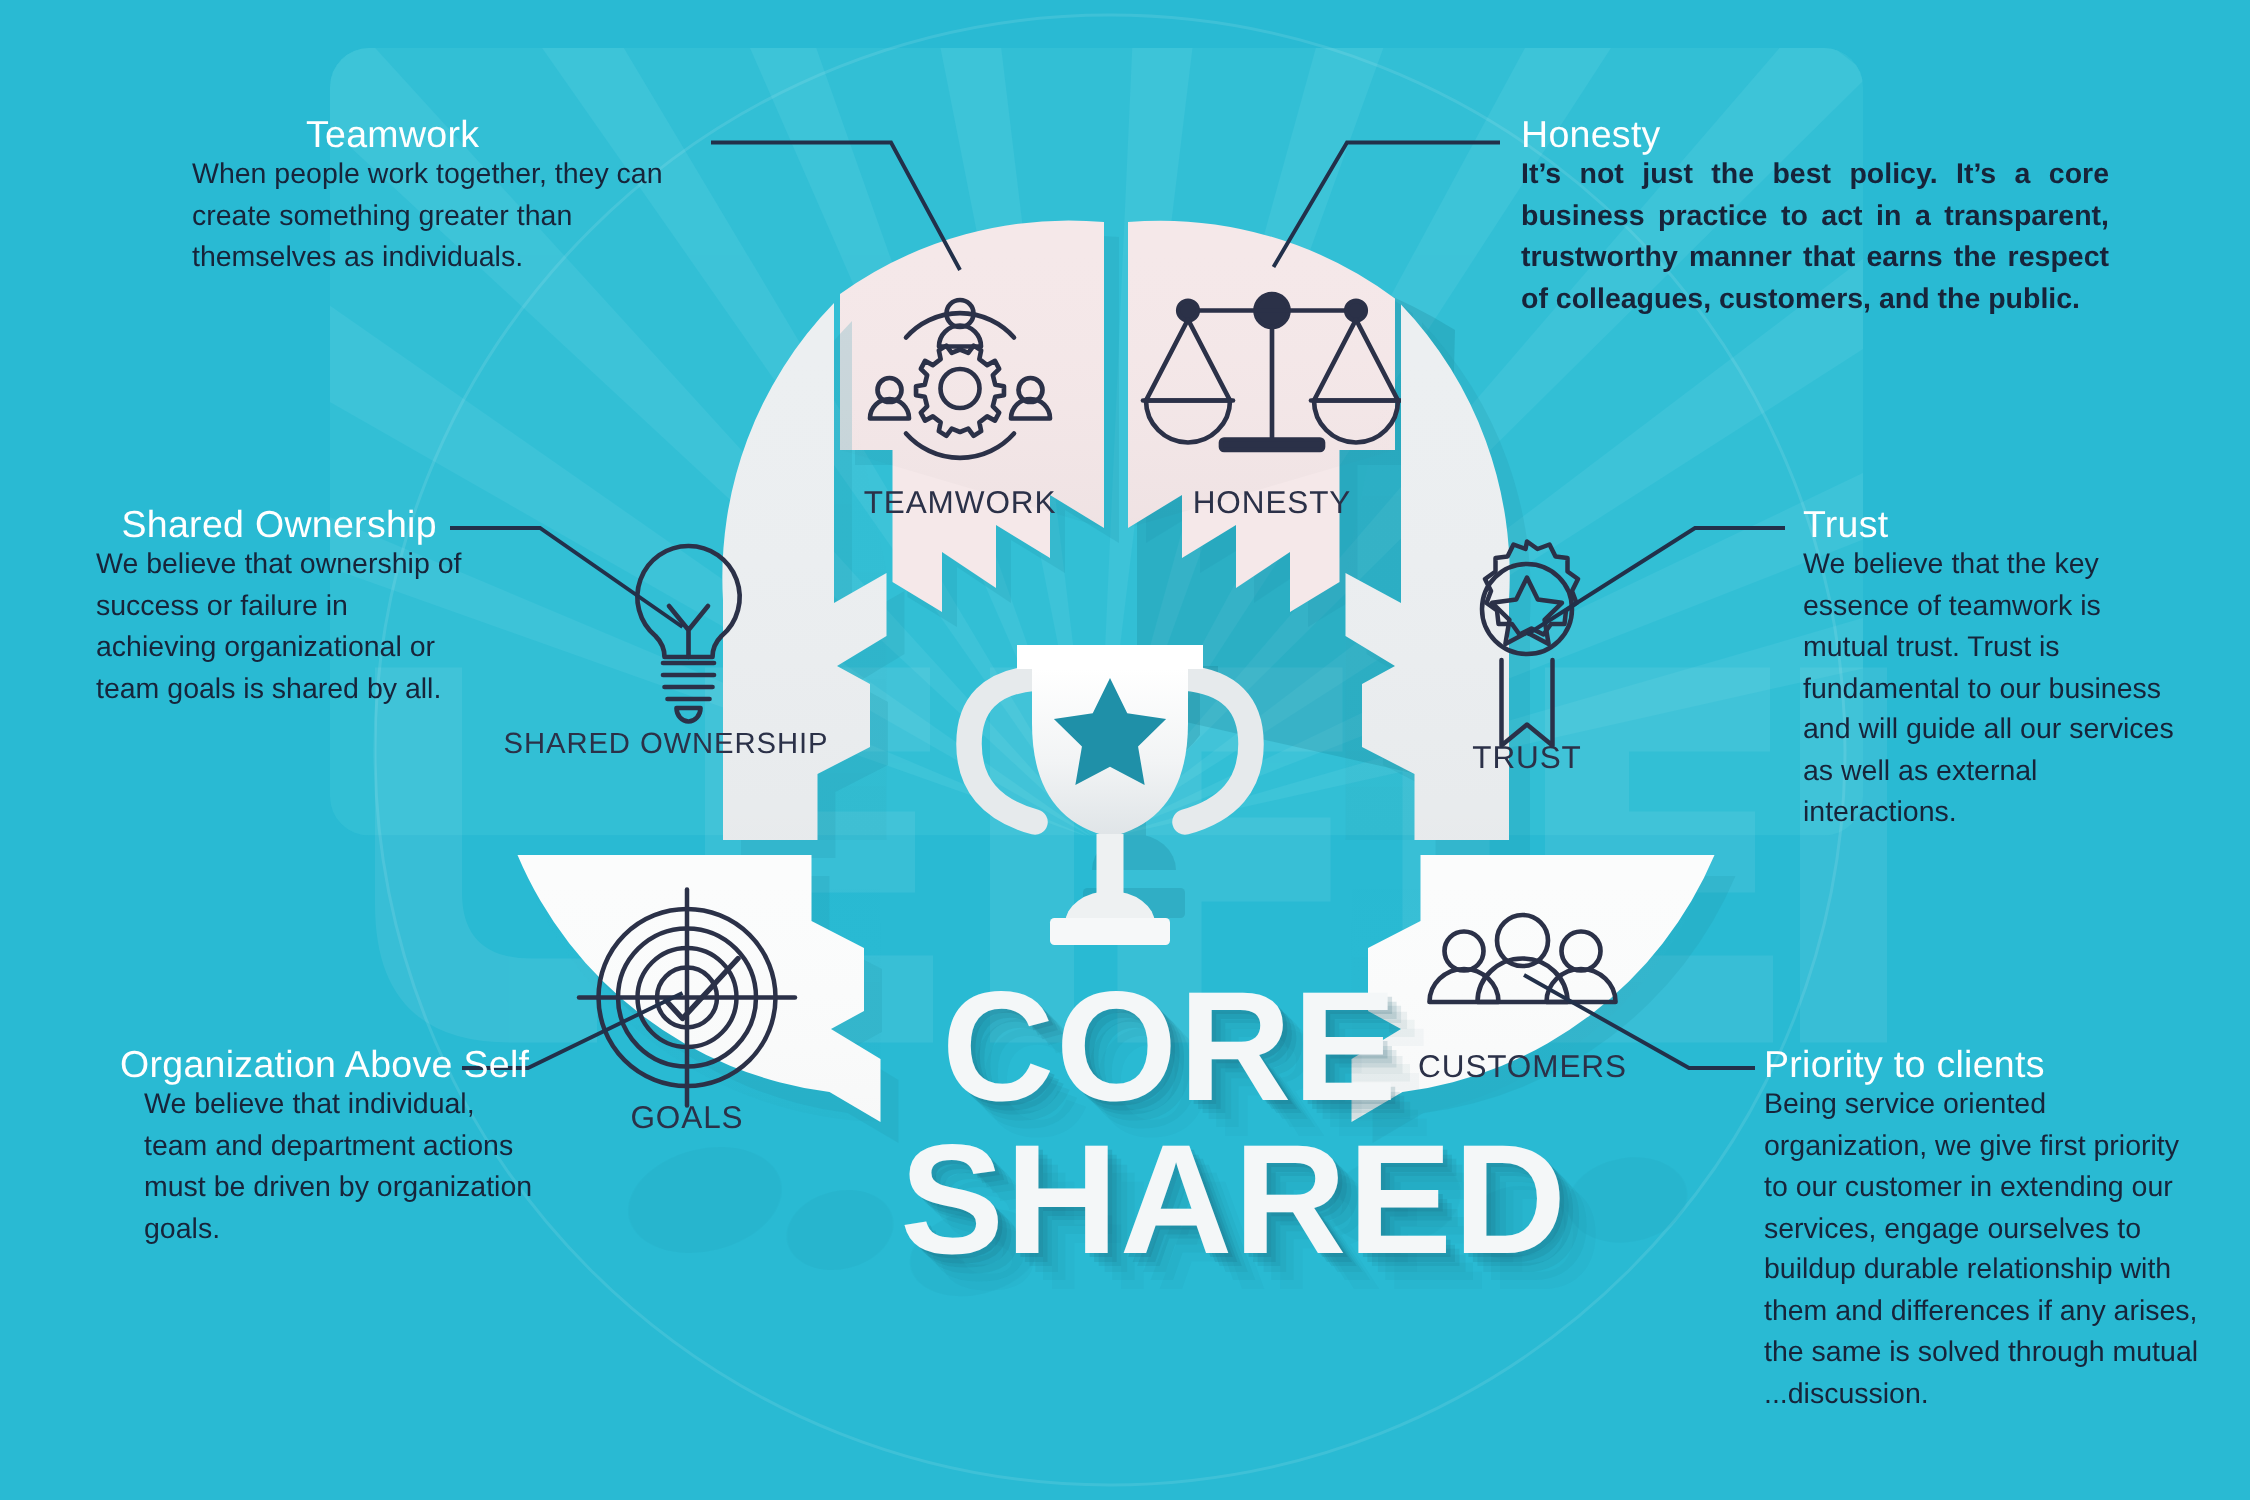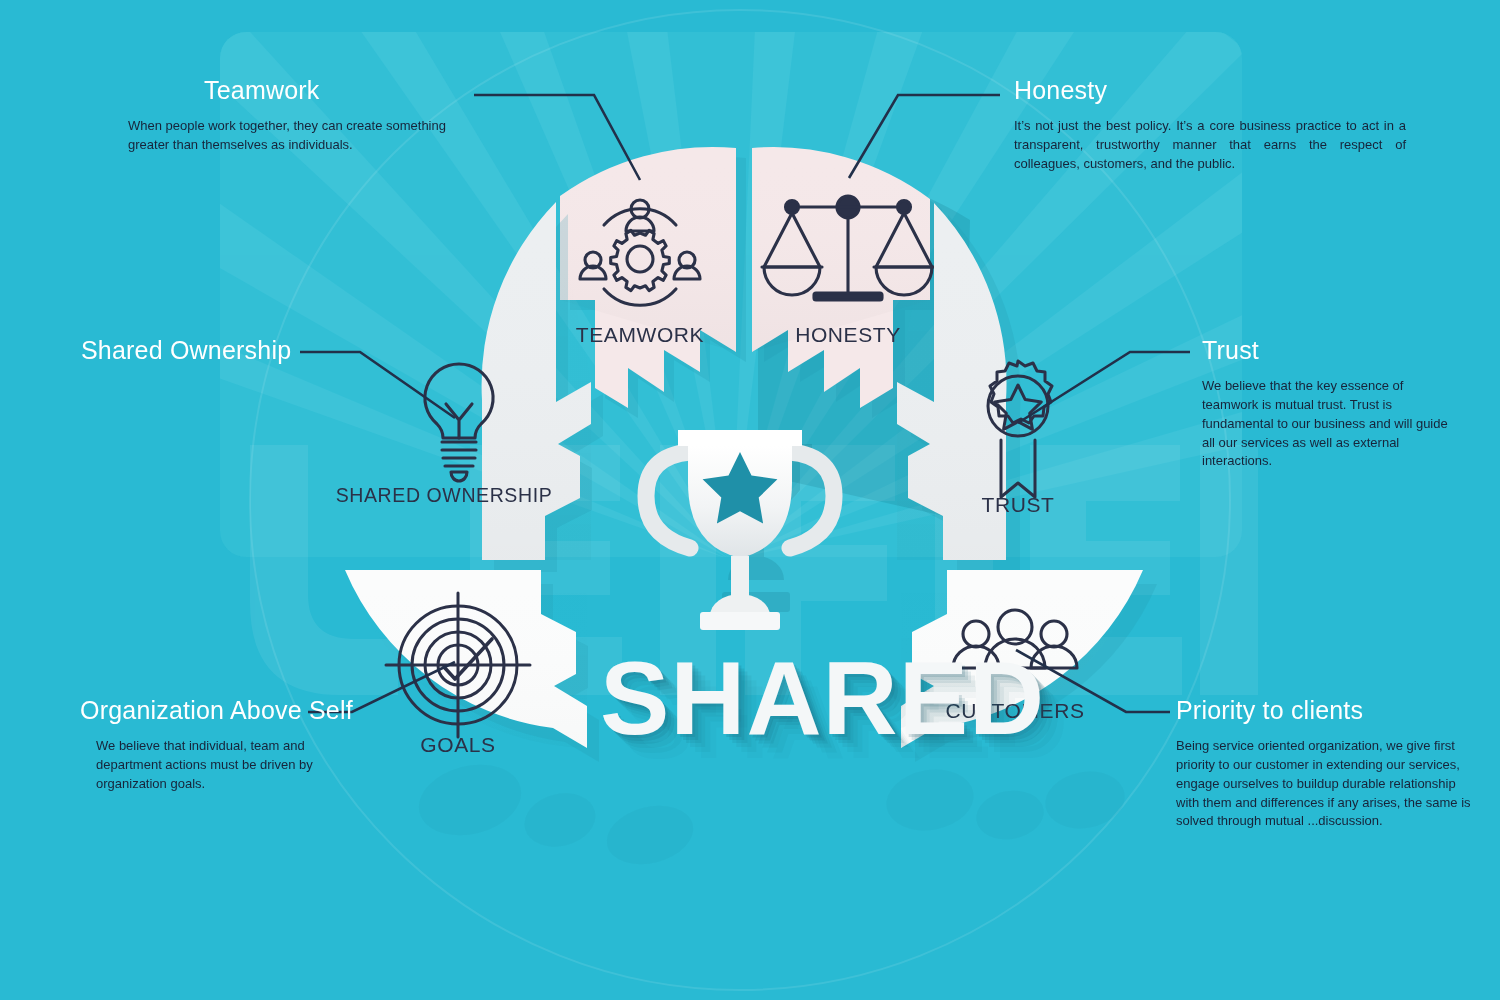--- a/index.html
+++ b/index.html
@@ -20,25 +20,25 @@
   .callout .ttl{
     color:#ffffff;
     font-size:25px;
     font-weight:400;
     letter-spacing:.2px;
     white-space:nowrap;
     line-height:1;
   }
   .callout .body{
     color:#17243a;
-    font-size:13px;
+    font-size:19px;
     line-height:1.45;
-    margin-top:14px;
+    margin-top:0;
   }
-  .callout.right .body{text-align:justify;}
+  .callout.right .body{text-align:justify;font-weight:bold;}
 
   .c-teamwork{left:128px;top:78px;width:360px;}
   .c-teamwork .ttl{margin-left:76px;}
   .c-teamwork .body{width:340px;}
 
   .c-honesty{left:1014px;top:78px;width:400px;}
   .c-honesty .body{width:392px;}
 
   .c-shared{left:64px;top:338px;width:300px;}
   .c-shared .ttl{margin-left:17px;}
@@ -361,35 +361,37 @@
       <polyline points="474,95 594,95 640,180"></polyline>
       <polyline points="1000,95 898,95 849,178"></polyline>
       <polyline points="300,352 360,352 455,418"></polyline>
       <polyline points="1190,352 1130,352 1018,423"></polyline>
       <polyline points="308,712 352,712 455,662"></polyline>
       <polyline points="1170,712 1126,712 1016,650"></polyline>
     </g>
   </svg>
 
   <div class="core-title">
+    <span>CORE</span>
     <span>SHARED</span>
   </div>
 
   <div class="callout c-teamwork">
     <div class="ttl">Teamwork</div>
     <div class="body">When people work together, they can create something greater than themselves as individuals.</div>
   </div>
 
   <div class="callout right c-honesty">
     <div class="ttl">Honesty</div>
     <div class="body">It’s not just the best policy. It’s a core business practice to act in a transparent, trustworthy manner that earns the respect of colleagues, customers, and the public.</div>
   </div>
 
   <div class="callout c-shared">
     <div class="ttl">Shared Ownership</div>
+    <div class="body">We believe that ownership of success or failure in achieving organizational or team goals is shared by all.</div>
   </div>
 
   <div class="callout c-trust">
     <div class="ttl">Trust</div>
     <div class="body">We believe that the key essence of teamwork is mutual trust. Trust is fundamental to our business and will guide all our services as well as external interactions.</div>
   </div>
 
   <div class="callout c-priority">
     <div class="ttl">Priority to clients</div>
     <div class="body">Being service oriented organization, we give first priority to our customer in extending our services, engage ourselves to buildup durable relationship with them and differences if any arises, the same is solved through mutual ...discussion.</div>

